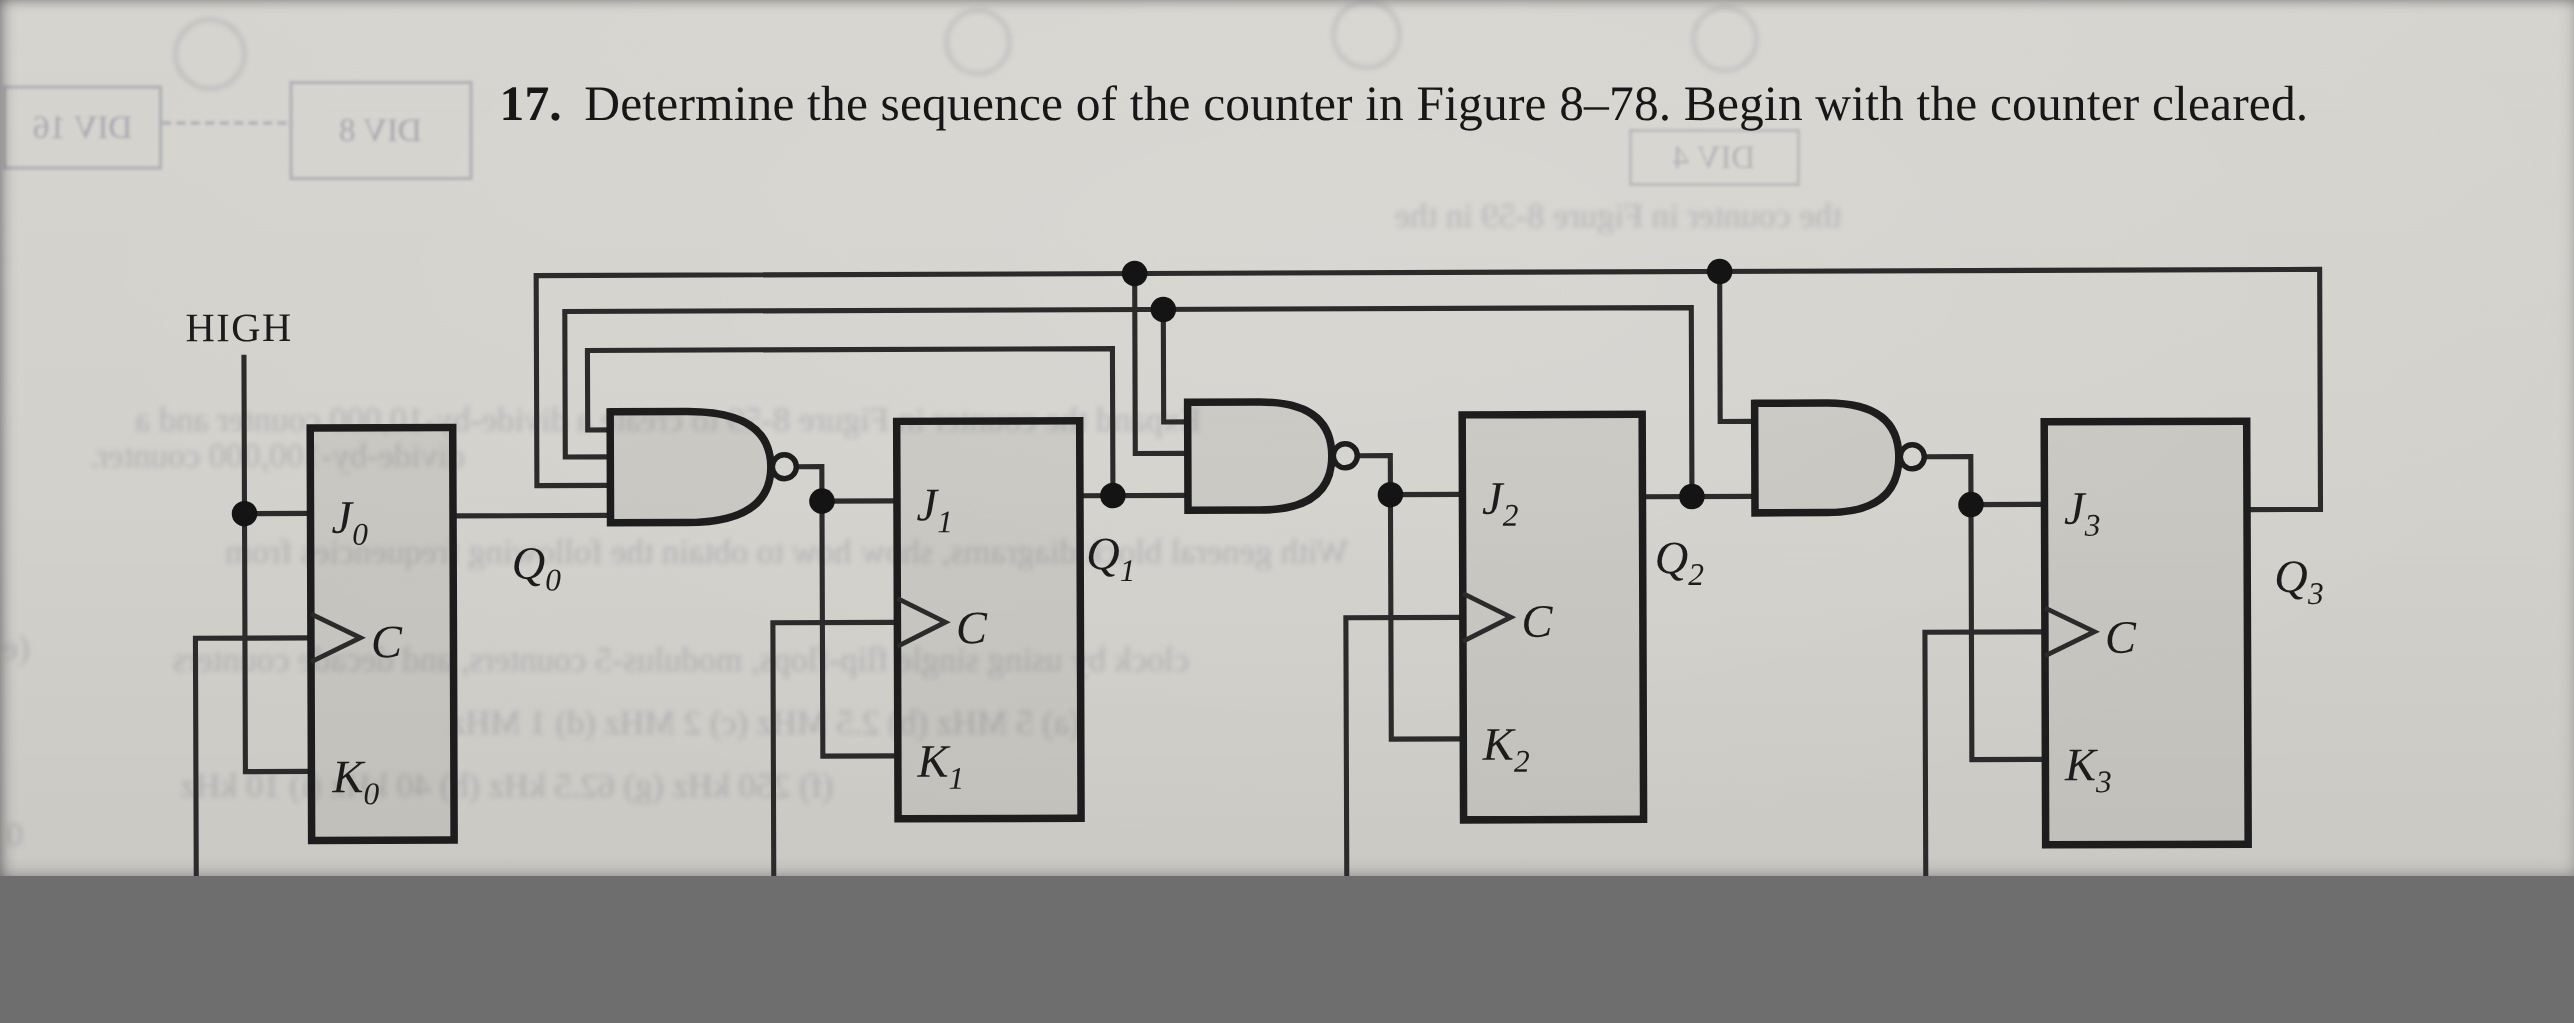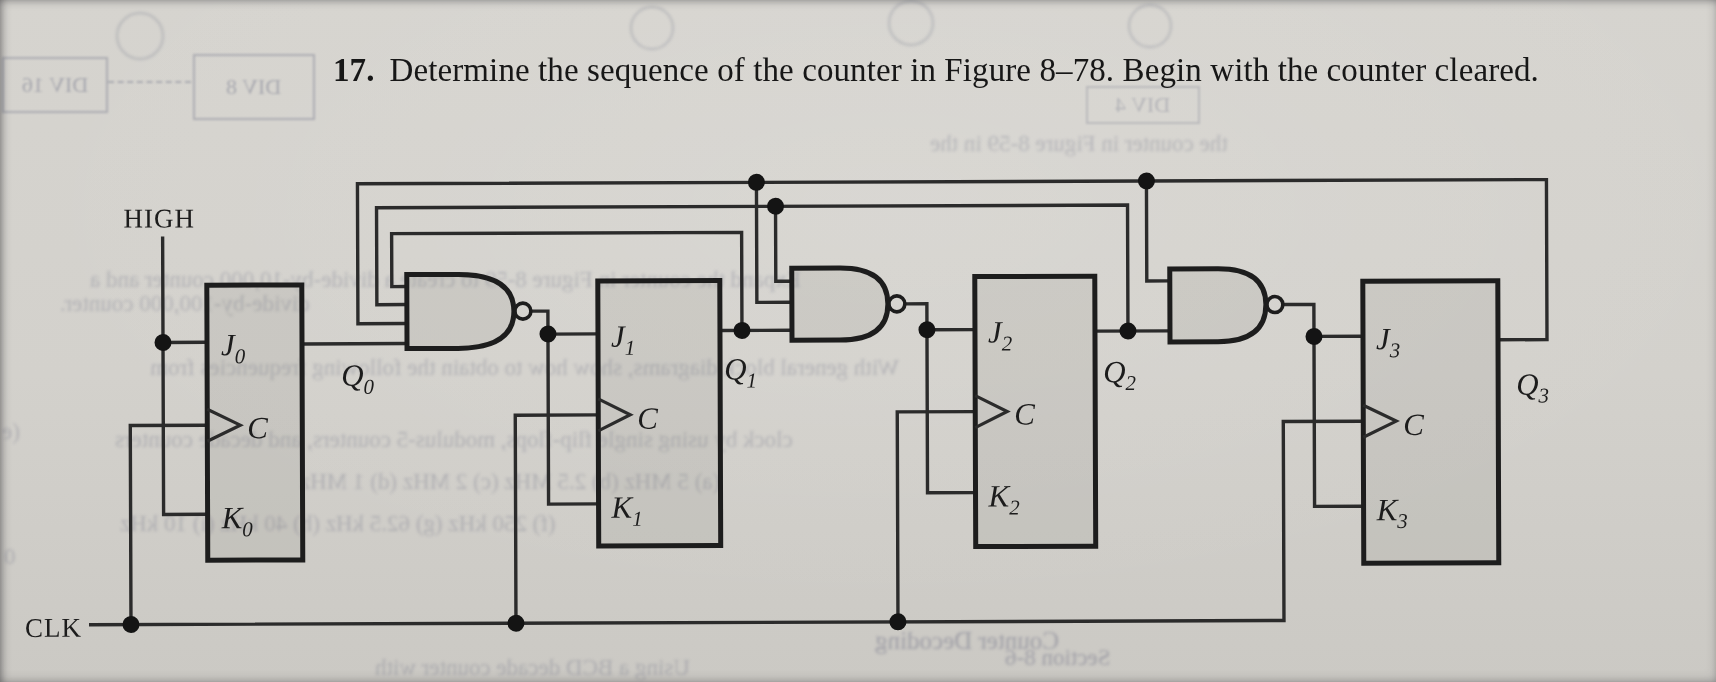--- a/index.html
+++ b/index.html
@@ -1,17 +1,17 @@
 <!DOCTYPE html>
 <html><head>
 <meta charset="utf-8">
 <style>
   html,body{margin:0;padding:0;background:#6e6e6e;}
   .page{
-    position:relative;width:1716px;height:682px;overflow:hidden;
+    position:relative;width:1716px;height:584px;overflow:hidden;
     font-family:"Liberation Serif", serif;
     background:
       radial-gradient(1300px 600px at 52% 30%, rgba(255,255,255,0.10), rgba(0,0,0,0) 70%),
       linear-gradient(180deg, #d6d4cf 0%, #d3d1cc 55%, #cbc9c4 100%);
     box-shadow: inset 6px 0 9px -4px rgba(40,40,45,0.45),
                 inset 0 5px 8px -4px rgba(40,40,45,0.35),
                 inset -4px -6px 12px -6px rgba(40,40,45,0.30);
   }
   
   .bleed{position:absolute;color:rgba(62,68,102,0.22);filter:blur(1.6px);

